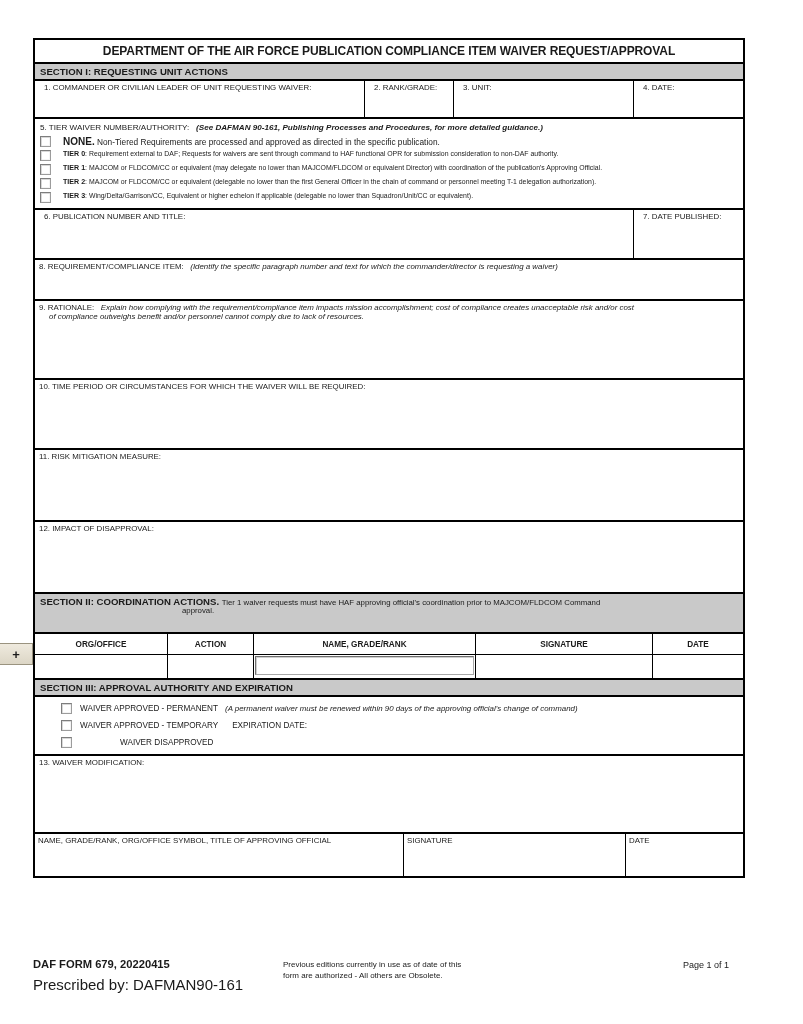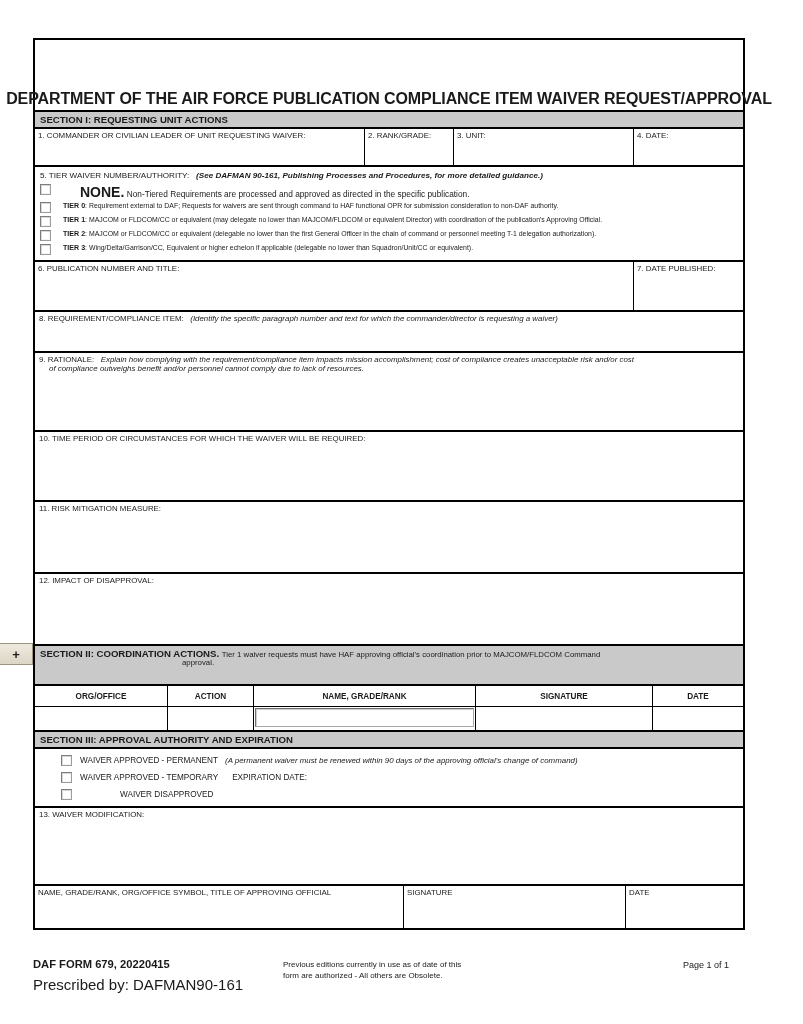--- a/index.html
+++ b/index.html
@@ -38,24 +38,23 @@
     background: #fff;
   }
 
   .row { display: flex; width: 100%; }
 
   
   #title-bar {
     height: 24px;
     border-bottom: 2px solid #000;
     display: flex; align-items: center; justify-content: center;
-    font-weight: bold; font-size: 16px;
+    font-weight: bold; font-size: 12px;
     letter-spacing: -0.1px;
     white-space: nowrap;
-    margin-top: 48px;
   }
 
   
   .section-bar {
     background: #c9c9c9;
     border-bottom: 2px solid #000;
     padding: 2px 4px 2px 5px;
     font-size: 9.6px;
     font-weight: bold;
     min-height: 15px;
@@ -69,21 +68,21 @@
     display: block;
     margin-left: 142px;
     font-weight: normal;
     font-size: 7.8px;
     margin-top: -1px;
   }
 
   
   .cell {
     border-right: 1px solid #000;
-    padding: 2px 3px 0 3px;
+    padding: 2px 3px 0 9px;
     font-size: 7.9px;
     position: relative;
   }
   .cell:last-child { border-right: none; }
   .band { border-bottom: 2px solid #000; }
 
   .lbl { font-size: 7.9px; white-space: nowrap; }
 
   
   #sec5 {
@@ -106,21 +105,21 @@
     border-left-color: #7d7d7d;
     box-shadow: inset 1px 1px 0 #d8d8d8, inset -1px -1px 0 #f4f4f4;
     margin-top: 1px;
     cursor: pointer;
   }
   .tier-line .txt {
     margin-left: 12px;
     padding-top: 1px;
   }
   .tier-none { font-size: 8.3px; }
-  .tier-none b { font-size: 14px; margin-left: 17px; }
+  .tier-none b { font-size: 10px; }
   .tier-sm { font-size: 6.9px; }
   .tier-sm b { font-size: 7.1px; }
 
   
   .block {
     border-bottom: 2px solid #000;
     padding: 2px 4px 12px 4px;
     font-size: 7.9px;
   }
   .block .ital {

